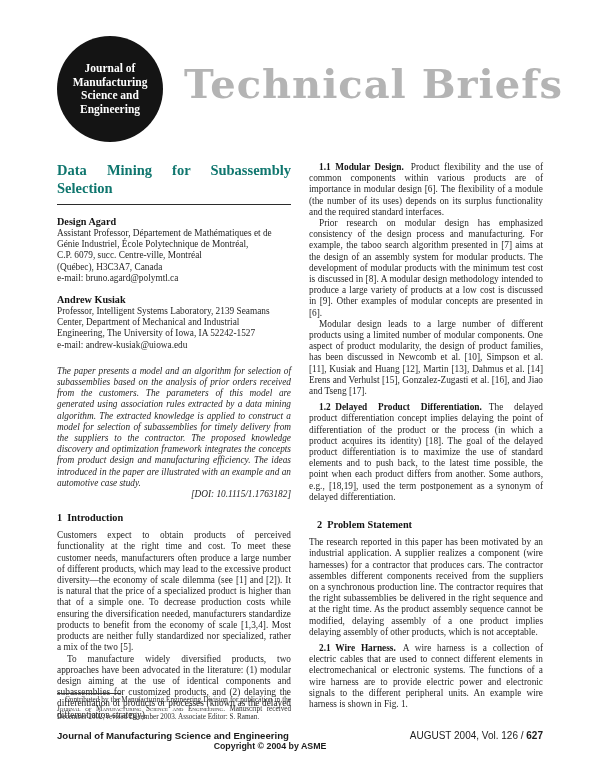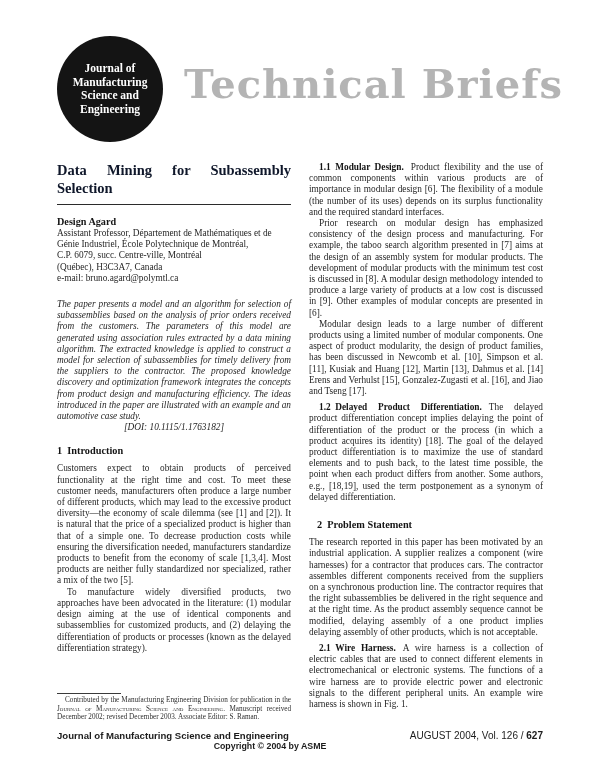--- a/index.html
+++ b/index.html
@@ -24,31 +24,31 @@
     font-family:"DejaVu Serif",serif;font-weight:bold;
     font-size:40px;line-height:44px;letter-spacing:1px;color:#b4b4b4;
   }
 
   
   .col{position:absolute;top:162px;width:234px;font-size:9.3px;line-height:11.2px;text-align:justify;}
   .col-left{left:57px;}
   .col-right{left:309px;}
 
   .title{
-    font-size:14.5px;line-height:17.5px;font-weight:bold;color:#0f172a;
+    font-size:14.5px;line-height:17.5px;font-weight:bold;color:#0f766e;
     margin:0 0 7px 0;text-align:justify;
   }
   .title-rule{border:none;border-top:1.6px solid #2b2b2b;margin:0 0 10px 0;}
 
   .author{margin:0 0 9px 0;}
   .author-name{font-weight:bold;font-size:10.2px;line-height:13px;color:#141414;text-align:left;}
   .author-aff{white-space:pre-line;text-align:left;}
 
   .abstract{font-style:italic;margin:15px 0 0 0;}
-  .doi{font-style:italic;margin:0;text-align:center;}
+  .doi{font-style:italic;margin:0;text-align:right;}
 
   .sec{font-size:10.3px;line-height:12px;font-weight:bold;color:#141414;margin:12px 0 6px 0;text-align:left;}
   .sec-problem{margin-top:16px;margin-left:8px;}
 
   .body-p{margin:0;}
   .indent{text-indent:10px;}
   .mt{margin-top:5px;}
   .gap{display:inline-block;width:7px;}
   b.runin{color:#141414;}
 
@@ -87,20 +87,27 @@
 
     <div class="author">
       <div class="author-name">Design Agard</div>
       <div class="author-aff">Assistant Professor, Département de Mathématiques et de
 Génie Industriel, École Polytechnique de Montréal,
 C.P. 6079, succ. Centre-ville, Montréal
 (Québec), H3C3A7, Canada
 e-mail: bruno.agard@polymtl.ca</div>
     </div>
 
+    <div class="author">
+      <div class="author-name">Andrew Kusiak</div>
+      <div class="author-aff">Professor, Intelligent Systems Laboratory, 2139 Seamans
+Center, Department of Mechanical and Industrial
+Engineering, The University of Iowa, IA 52242-1527
+e-mail: andrew-kusiak@uiowa.edu</div>
+    </div>
 
     <p class="abstract">The paper presents a model and an algorithm for selection of subassemblies based on the analysis of prior orders received from the customers. The parameters of this model are generated using association rules extracted by a data mining algorithm. The extracted knowledge is applied to construct a model for selection of subassemblies for timely delivery from the suppliers to the contractor. The proposed knowledge discovery and optimization framework integrates the concepts from product design and manufacturing efficiency. The ideas introduced in the paper are illustrated with an example and an automotive case study.</p>
     <p class="doi">[DOI: 10.1115/1.1763182]</p>
 
     <h2 class="sec">1 Introduction</h2>
     <p class="body-p">Customers expect to obtain products of perceived functionality at the right time and cost. To meet these customer needs, manufacturers often produce a large number of different products, which may lead to the excessive product diversity—the economy of scale dilemma (see [1] and [2]). It is natural that the price of a specialized product is higher than that of a simple one. To decrease production costs while ensuring the diversification needed, manufacturers standardize products to benefit from the economy of scale [1,3,4]. Most products are neither fully standardized nor specialized, rather a mix of the two [5].</p>
     <p class="body-p indent">To manufacture widely diversified products, two approaches have been advocated in the literature: (1) modular design aiming at the use of identical components and subassemblies for customized products, and (2) delaying the differentiation of products or processes (known as the delayed differentiation strategy).</p>
   </div>
 
   <div class="footnote">

